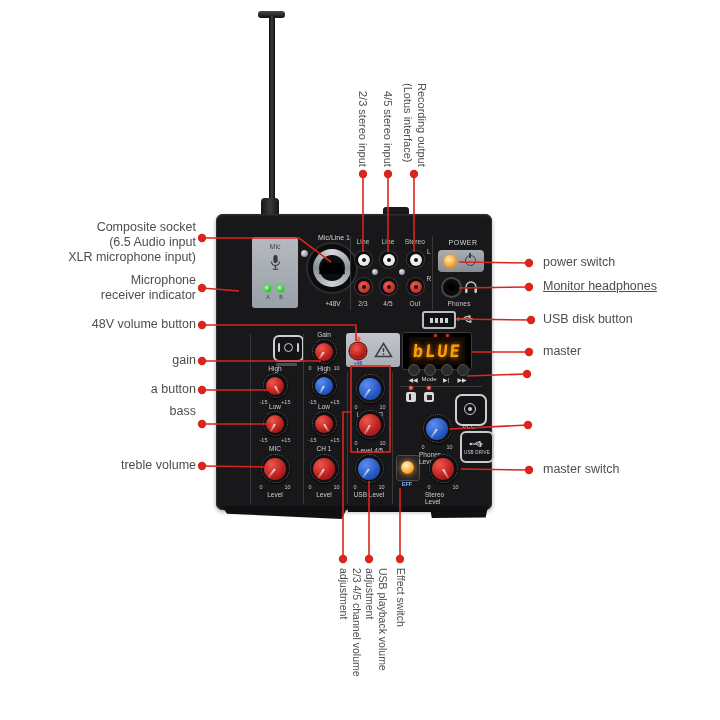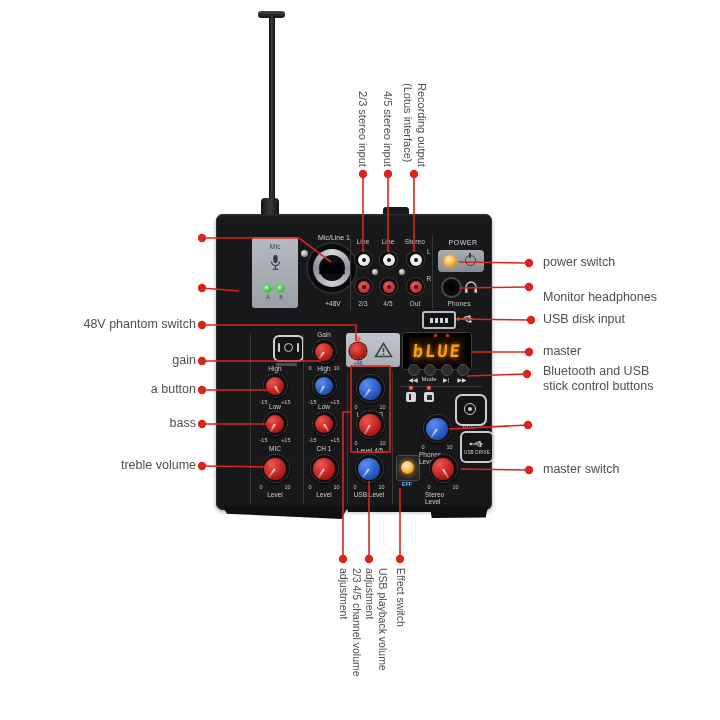--- a/index.html
+++ b/index.html
@@ -437,32 +437,35 @@
           <span>10</span>
         </div>
       <div class="kname">Stereo Level</div>
     </div>
   </div>
 
   <div id="foot-l" class="foot"></div>
   <div id="foot-m" class="foot"></div>
   <div id="foot-r" class="foot"></div>
 
-  <div class="lab lab-l" style="top:317px;">48V phantom switch</div>
+  <div class="lab lab-l" style="top:220px;">Composite socket
+(6.5 Audio input
+XLR microphone input)</div>
+  <div class="lab lab-l" style="top:273px;">Microphone
+receiver indicator</div>
+  <div class="lab lab-l" style="top:317px;">48V volume button</div>
   <div class="lab lab-l" style="top:353px;">gain</div>
   <div class="lab lab-l" style="top:382px;">a button</div>
-  <div class="lab lab-l" style="top:416px;">bass</div>
+  <div class="lab lab-l" style="top:404px;">bass</div>
   <div class="lab lab-l" style="top:458px;">treble volume</div>
 
   <div class="lab lab-r" style="top:255px;">power switch</div>
-  <div class="lab lab-r" style="top:290px;">Monitor headphones</div>
-  <div class="lab lab-r" style="top:312px;">USB disk input</div>
+  <div class="lab lab-r" style="top:279px;text-decoration:underline;">Monitor headphones</div>
+  <div class="lab lab-r" style="top:312px;">USB disk button</div>
   <div class="lab lab-r" style="top:344px;">master</div>
-  <div class="lab lab-r" style="top:364px;">Bluetooth and USB
-stick control buttons</div>
   <div class="lab lab-r" style="top:462px;">master switch</div>
 
   <div class="vlab vlab-top" style="left:356px;bottom:553px;">2/3 stereo input</div>
   <div class="vlab vlab-top" style="left:381px;bottom:553px;">4/5 stereo input</div>
   <div class="vlab vlab-top" style="left:401px;bottom:553px;">Recording output
 (Lotus interface)</div>
 
   <div class="vlab vlab-bot" style="left:337px;top:568px;">2/3 4/5 channel volume adjustment</div>
   <div class="vlab vlab-bot" style="left:363px;top:568px;">USB playback volume adjustment</div>
   <div class="vlab vlab-bot" style="left:394px;top:568px;">Effect switch</div>

